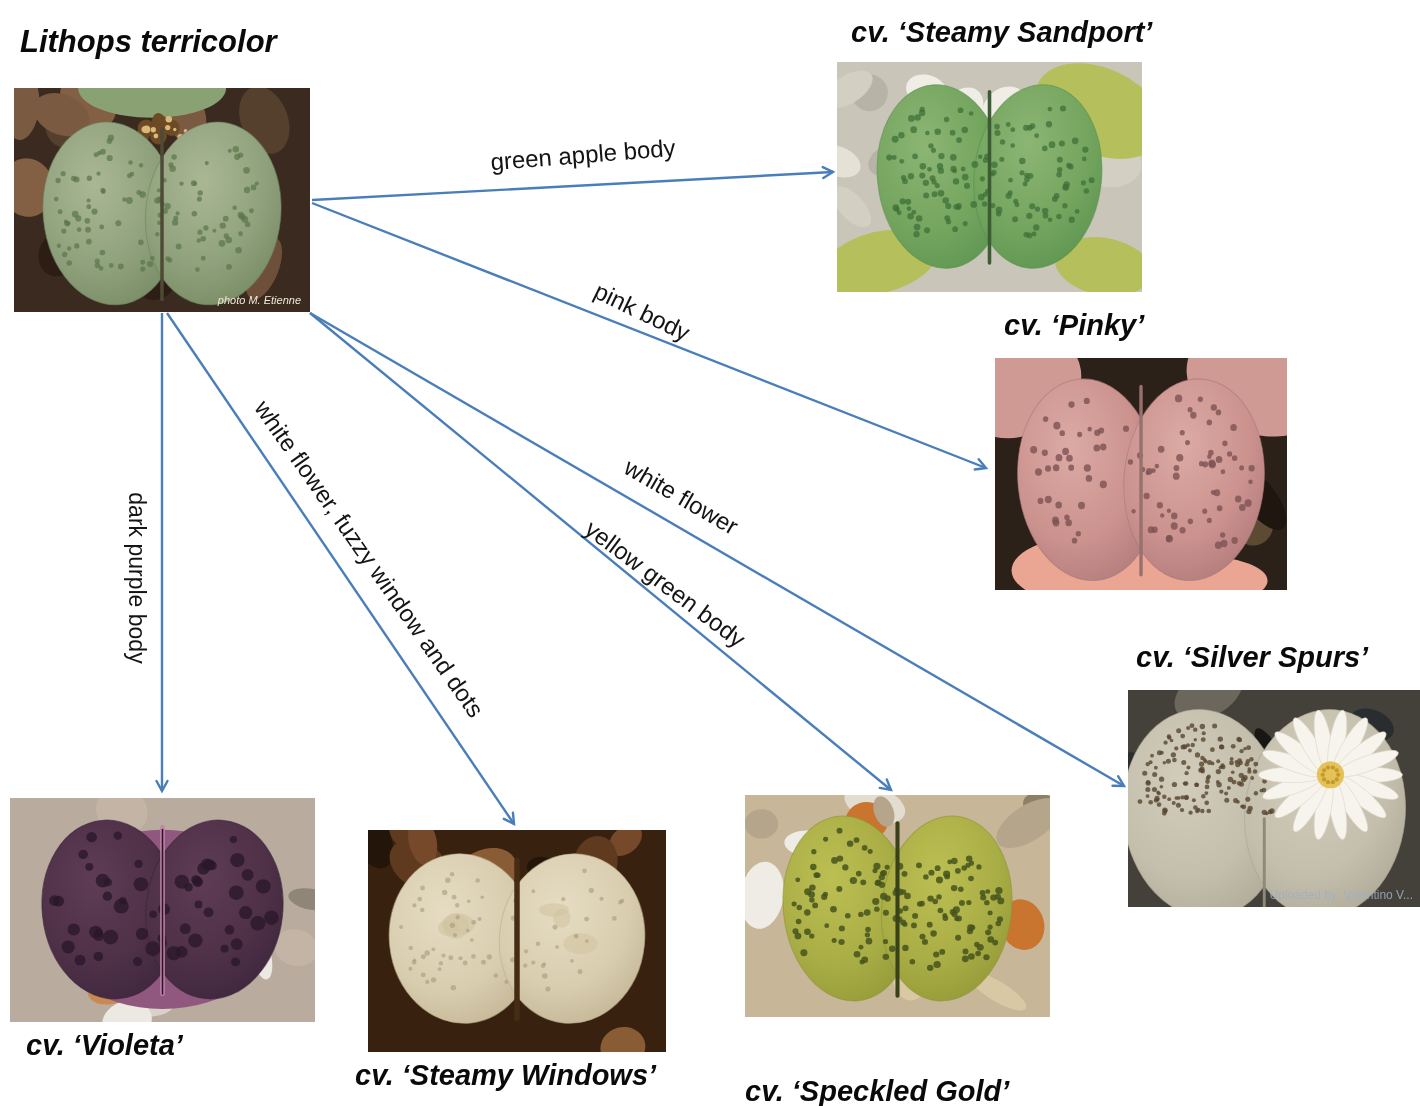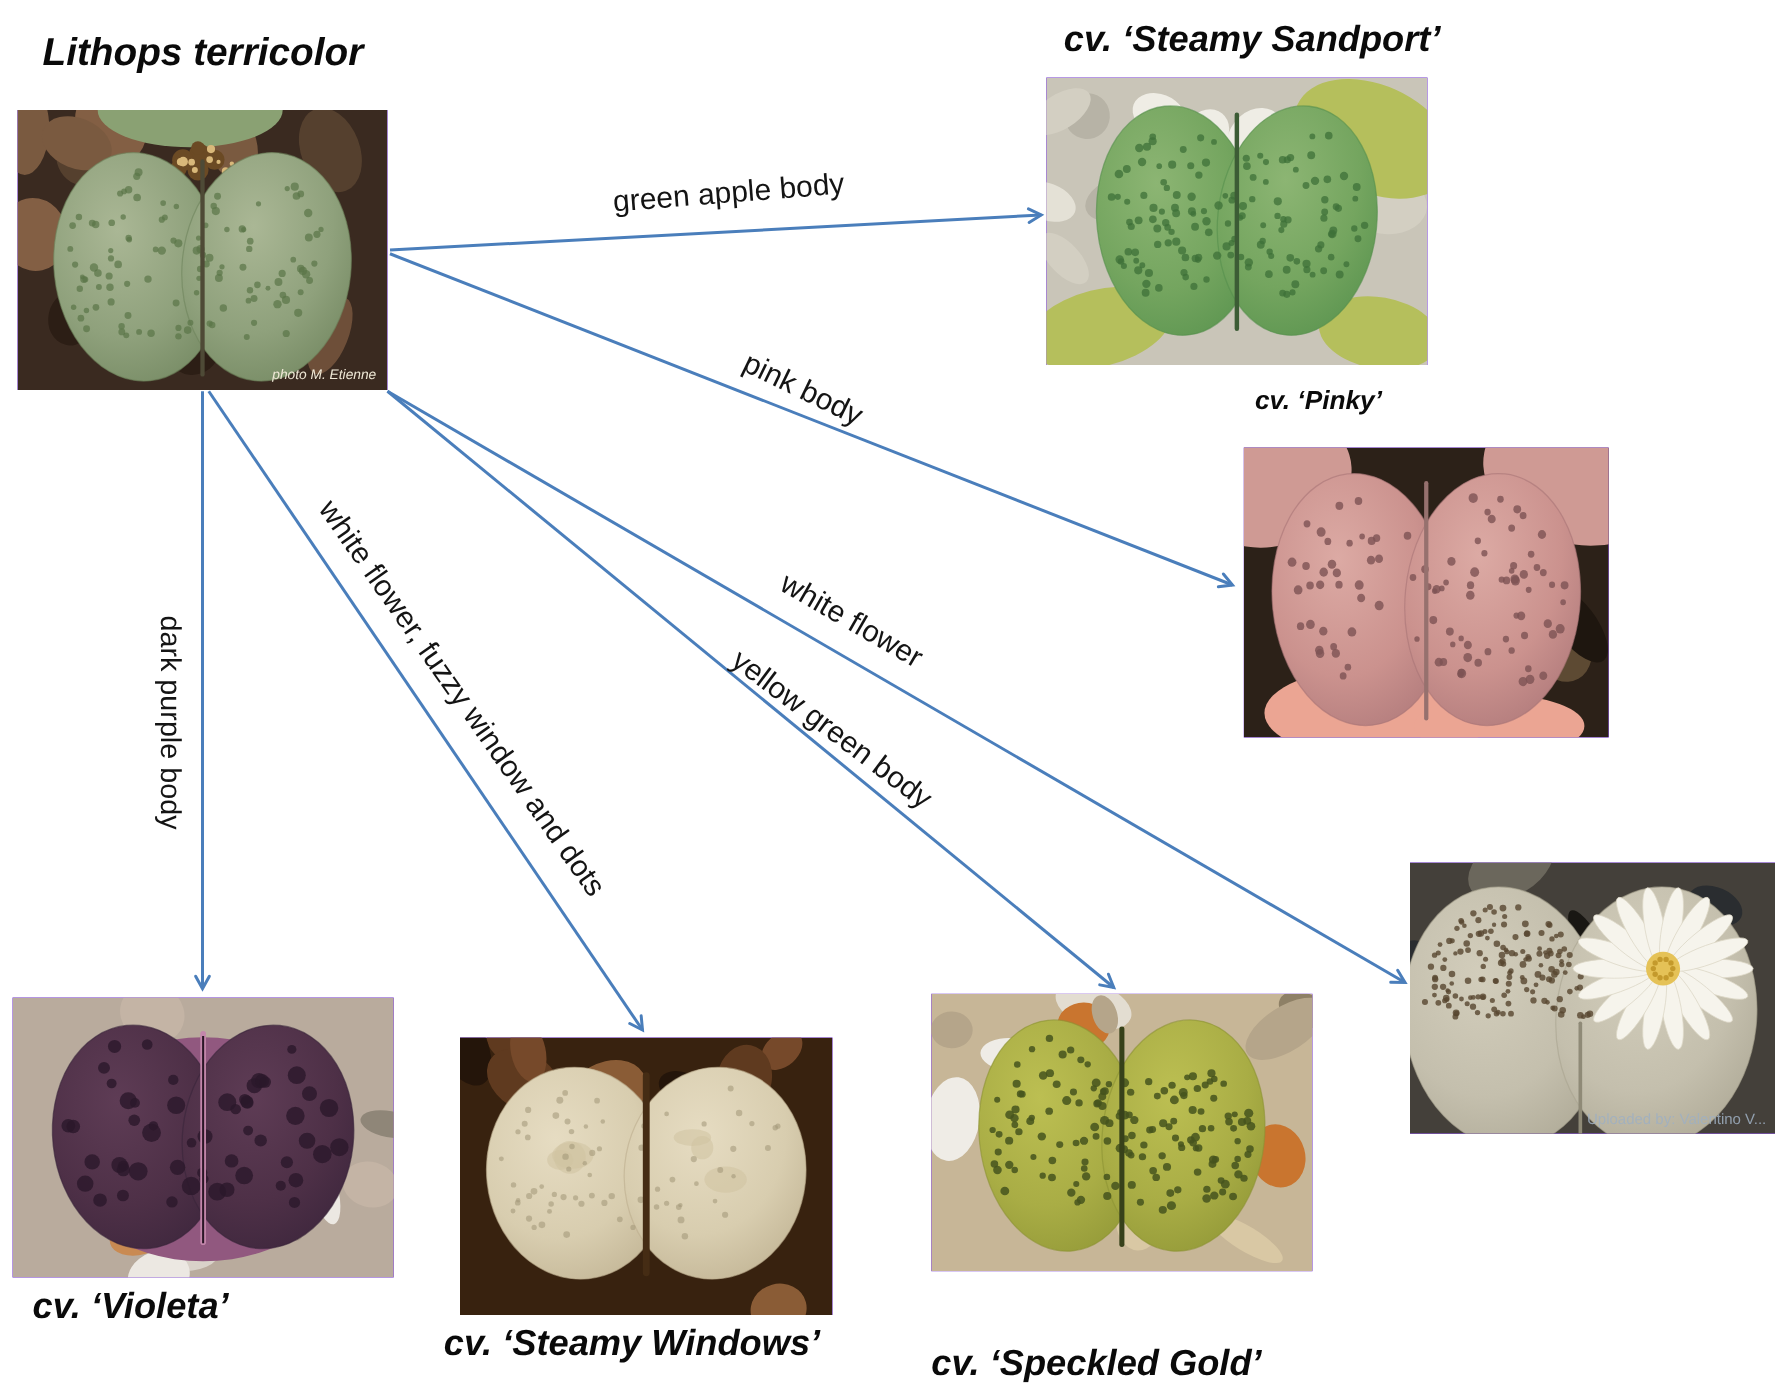--- a/index.html
+++ b/index.html
@@ -1,22 +1,22 @@
 <!DOCTYPE html>
 <html><head>
 <meta charset="utf-8">
 <style>
   html,body{margin:0;padding:0;background:#ffffff;}
   .canvas{position:relative;width:1420px;height:1106px;background:#ffffff;overflow:hidden;
           font-family:"Liberation Sans",sans-serif;color:#000;}
   #arrows{position:absolute;left:0;top:0;width:1420px;height:1106px;pointer-events:none;z-index:3;}
   .title{position:absolute;font-weight:bold;font-style:italic;color:#0a0a0a;white-space:nowrap;z-index:4;}
-  .main-title{left:34px;top:24px;font-size:31px;text-align:center;}
+  .main-title{left:20px;top:24px;font-size:31px;text-align:center;}
   #t-green-sandport{left:851px;top:16px;font-size:29px;}
-  #t-pinky{left:1004px;top:309px;font-size:21px;}
+  #t-pinky{left:1004px;top:309px;font-size:29px;}
   #t-silver-spurs{left:1136px;top:641px;font-size:29px;}
   #t-violeta{left:26px;top:1029px;font-size:29px;}
   #t-steamy-windows{left:355px;top:1059px;font-size:29px;}
   #t-speckled-gold{left:745px;top:1075px;font-size:29px;}
   .photo{position:absolute;z-index:2;background:#6d28d9;overflow:hidden;}
   .photo svg{display:block;width:100%;height:100%;}
   #p-parent{left:14px;top:88px;width:296px;height:224px;}
   #p-green-sandport{left:837px;top:62px;width:305px;height:230px;}
   #p-pinky{left:995px;top:358px;width:292px;height:232px;}
   #p-silver-spurs{left:1128px;top:690px;width:292px;height:217px;}
@@ -48,20 +48,21 @@
       <line x1="312" y1="203" x2="986" y2="468" stroke="#4a7ebb" stroke-width="2.4" marker-end="url(#ah)"></line>
       <line x1="310" y1="313" x2="1124" y2="786" stroke="#4a7ebb" stroke-width="2.4" marker-end="url(#ah)"></line>
       <line x1="310" y1="313" x2="891" y2="790" stroke="#4a7ebb" stroke-width="2.4" marker-end="url(#ah)"></line>
       <line x1="162" y1="313" x2="162" y2="791" stroke="#4a7ebb" stroke-width="2.4" marker-end="url(#ah)"></line>
       <line x1="167" y1="313" x2="514" y2="824" stroke="#4a7ebb" stroke-width="2.4" marker-end="url(#ah)"></line>
     </svg>
 
   <div class="title main-title">Lithops terricolor</div>
   <div class="title" id="t-green-sandport">cv. ‘Steamy Sandport’</div>
   <div class="title" id="t-pinky">cv. ‘Pinky’</div>
+  <div class="title" id="t-silver-spurs">cv. ‘Silver Spurs’</div>
   <div class="title" id="t-violeta">cv. ‘Violeta’</div>
   <div class="title" id="t-steamy-windows">cv. ‘Steamy Windows’</div>
   <div class="title" id="t-speckled-gold">cv. ‘Speckled Gold’</div>
 
   <div class="photo" id="p-parent">
     <span class="credit">photo M. Etienne</span>
   <svg viewBox="0 0 300 225" preserveAspectRatio="none">
         <defs>
           <radialGradient id="g-parent-l" cx="40%" cy="33%" r="85%">
             <stop offset="0%" stop-color="#aab795"></stop>

